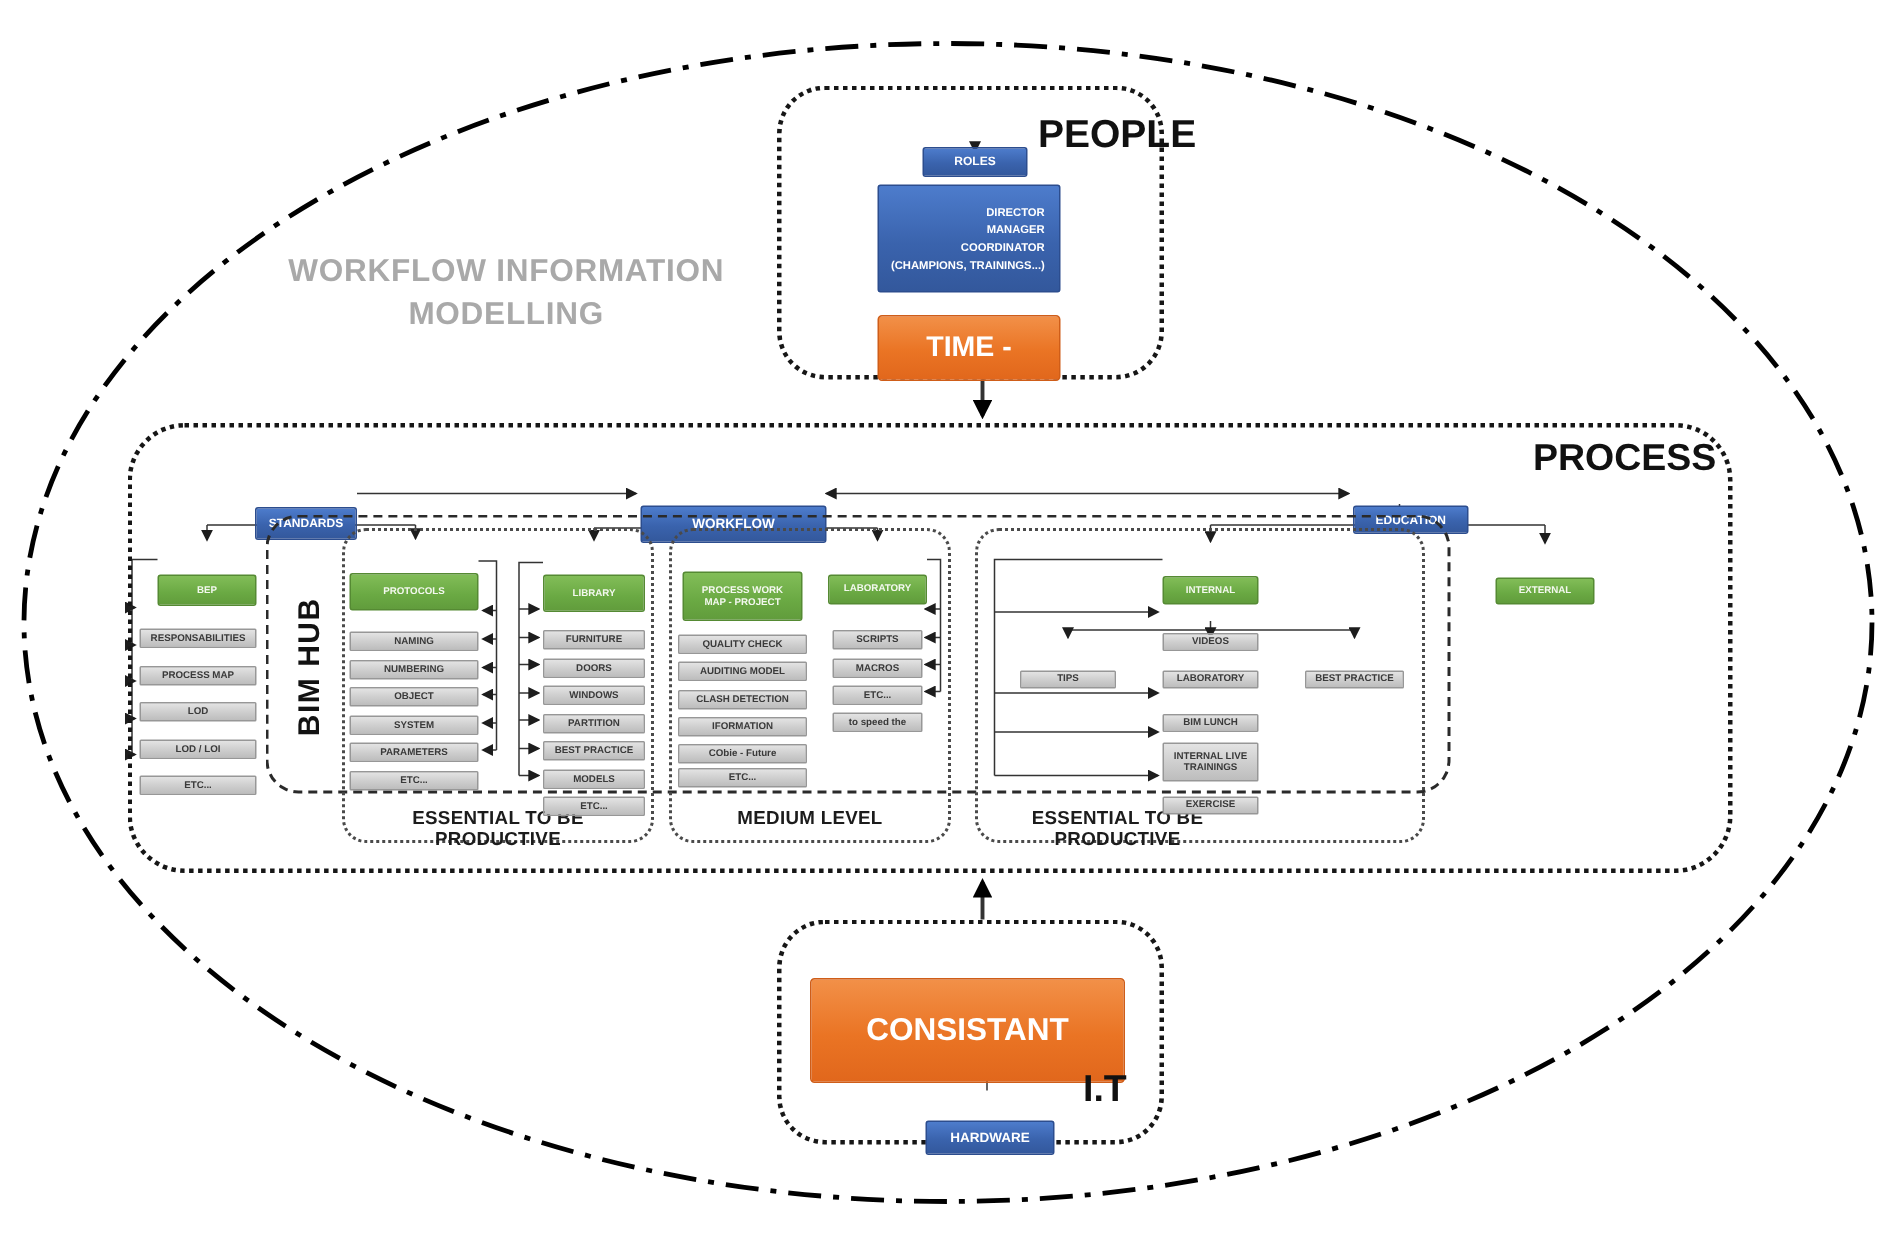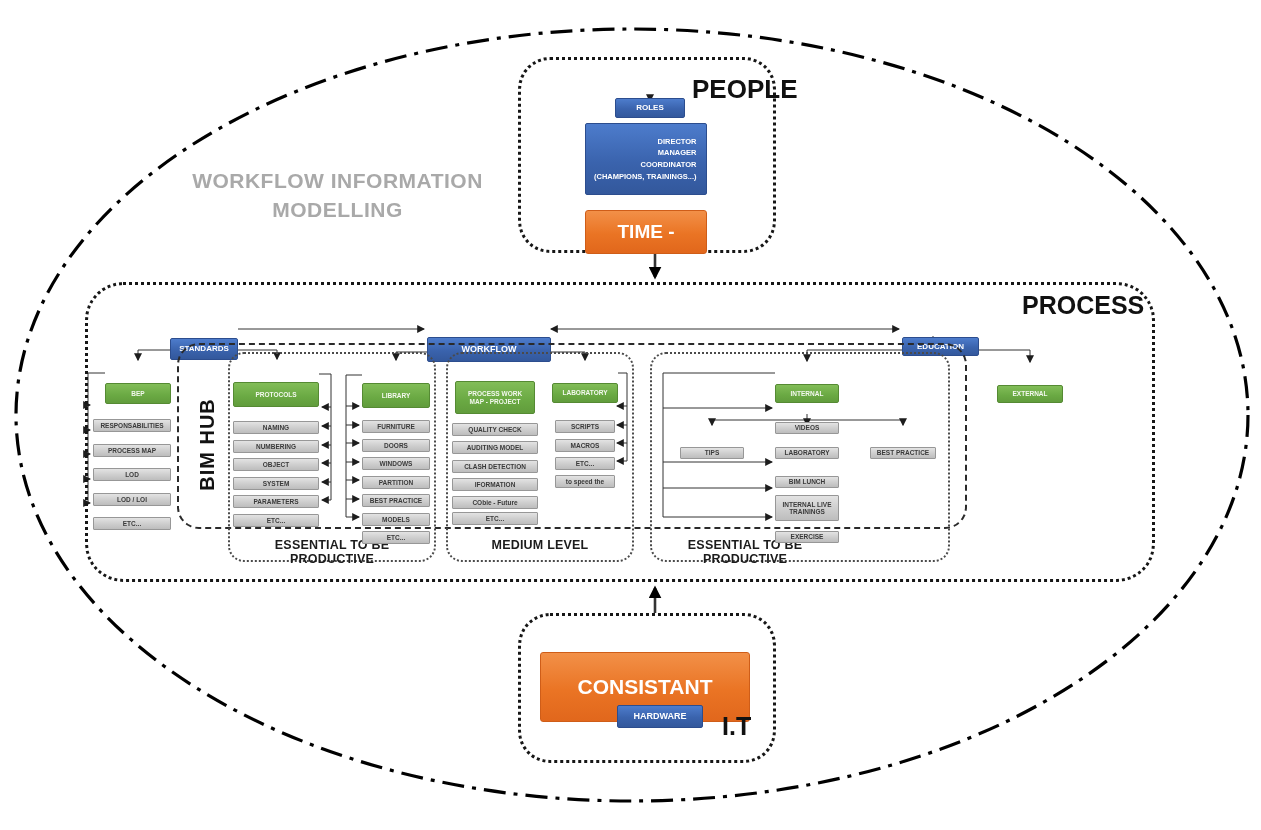--- a/index.html
+++ b/index.html
@@ -207,16 +207,16 @@
   <div class="box gray fs65" style="left:775px;top:511px;width:64px;height:12px;">EXERCISE</div>
 
   <div class="box green fs65" style="left:997px;top:365px;width:66px;height:18px;">EXTERNAL</div>
 
   <div class="dotrect" style="left:518px;top:613px;width:258px;height:150px;"></div>
   <div class="box orange" style="left:540px;top:632px;width:210px;height:70px;font-size:21px;">
     <div>
       <div>CONSISTANT</div>
     </div>
   </div>
-  <div class="box blue fs9" style="left:617px;top:685px;width:86px;height:23px;">HARDWARE</div>
+  <div class="box blue fs9" style="left:617px;top:727px;width:86px;height:23px;">HARDWARE</div>
   <div class="seclabel" style="left:722px;top:712px;font-size:25px;">I.T</div>
 
 </div>
 
 </body></html>

